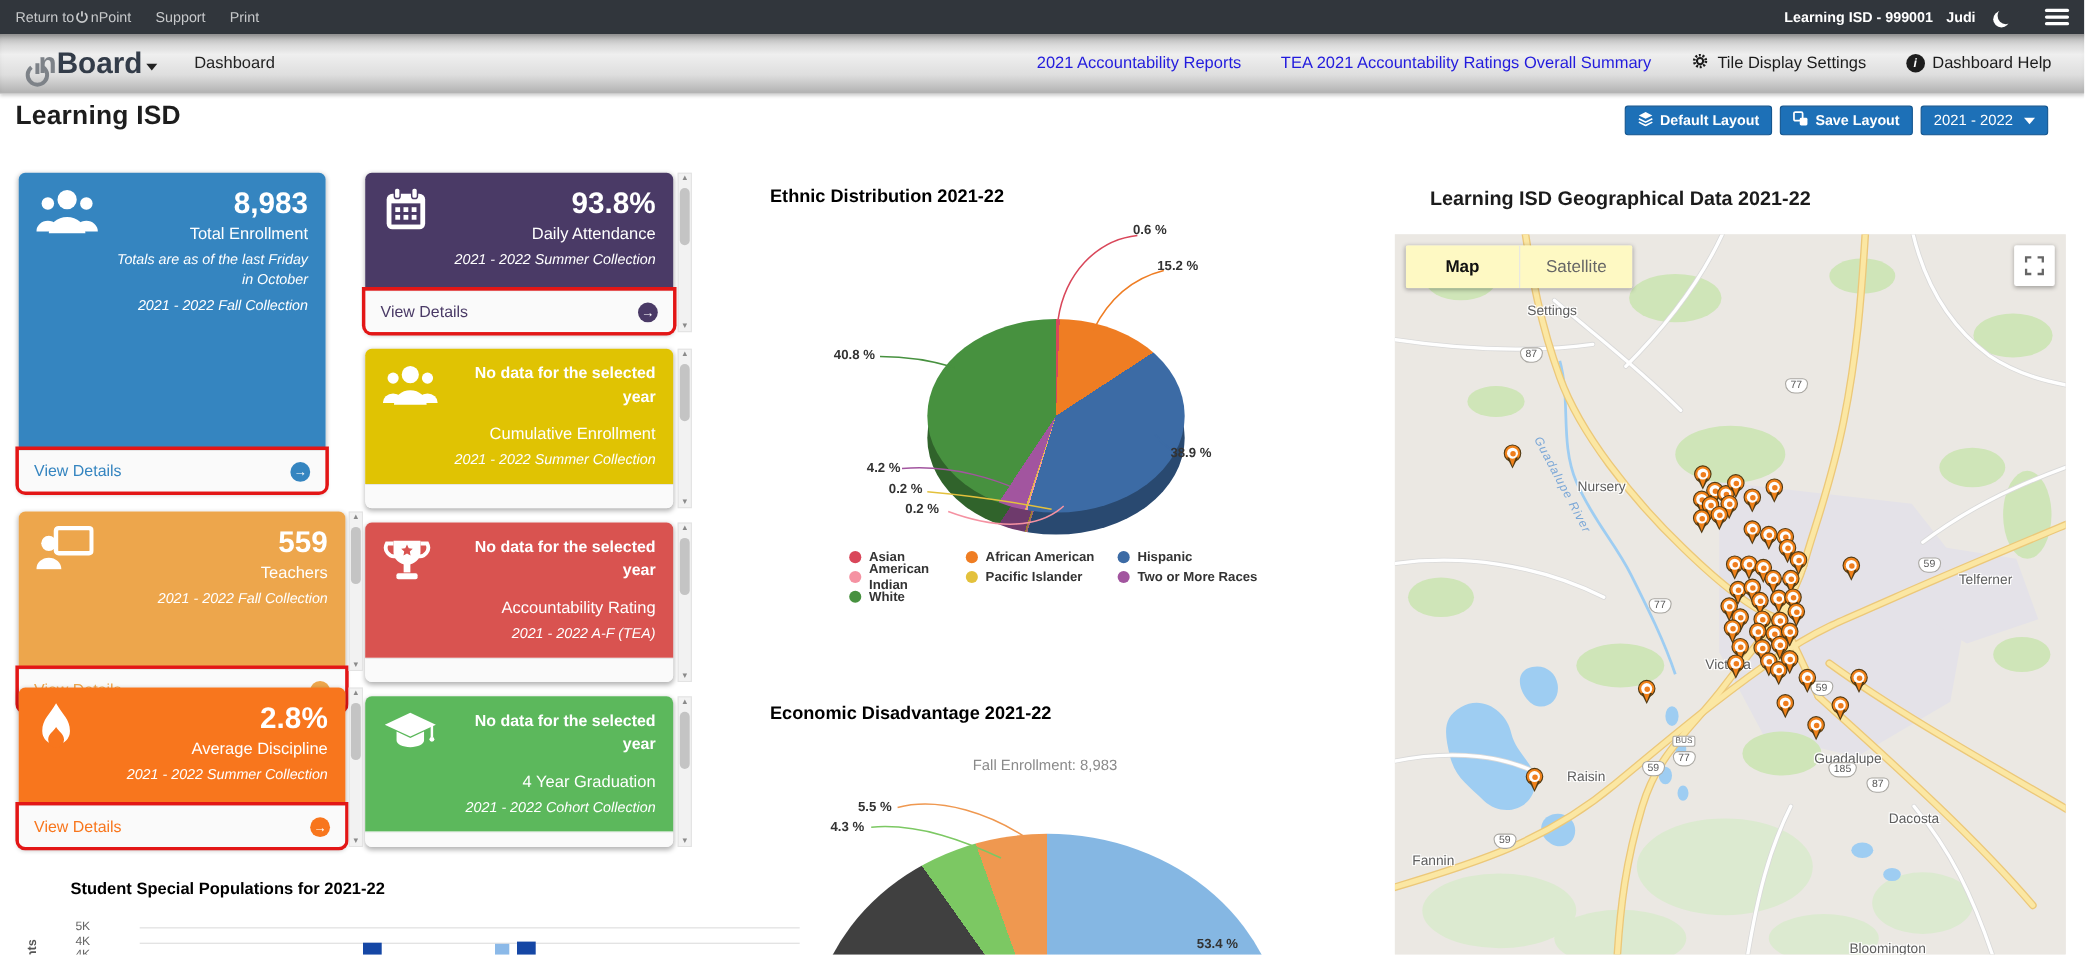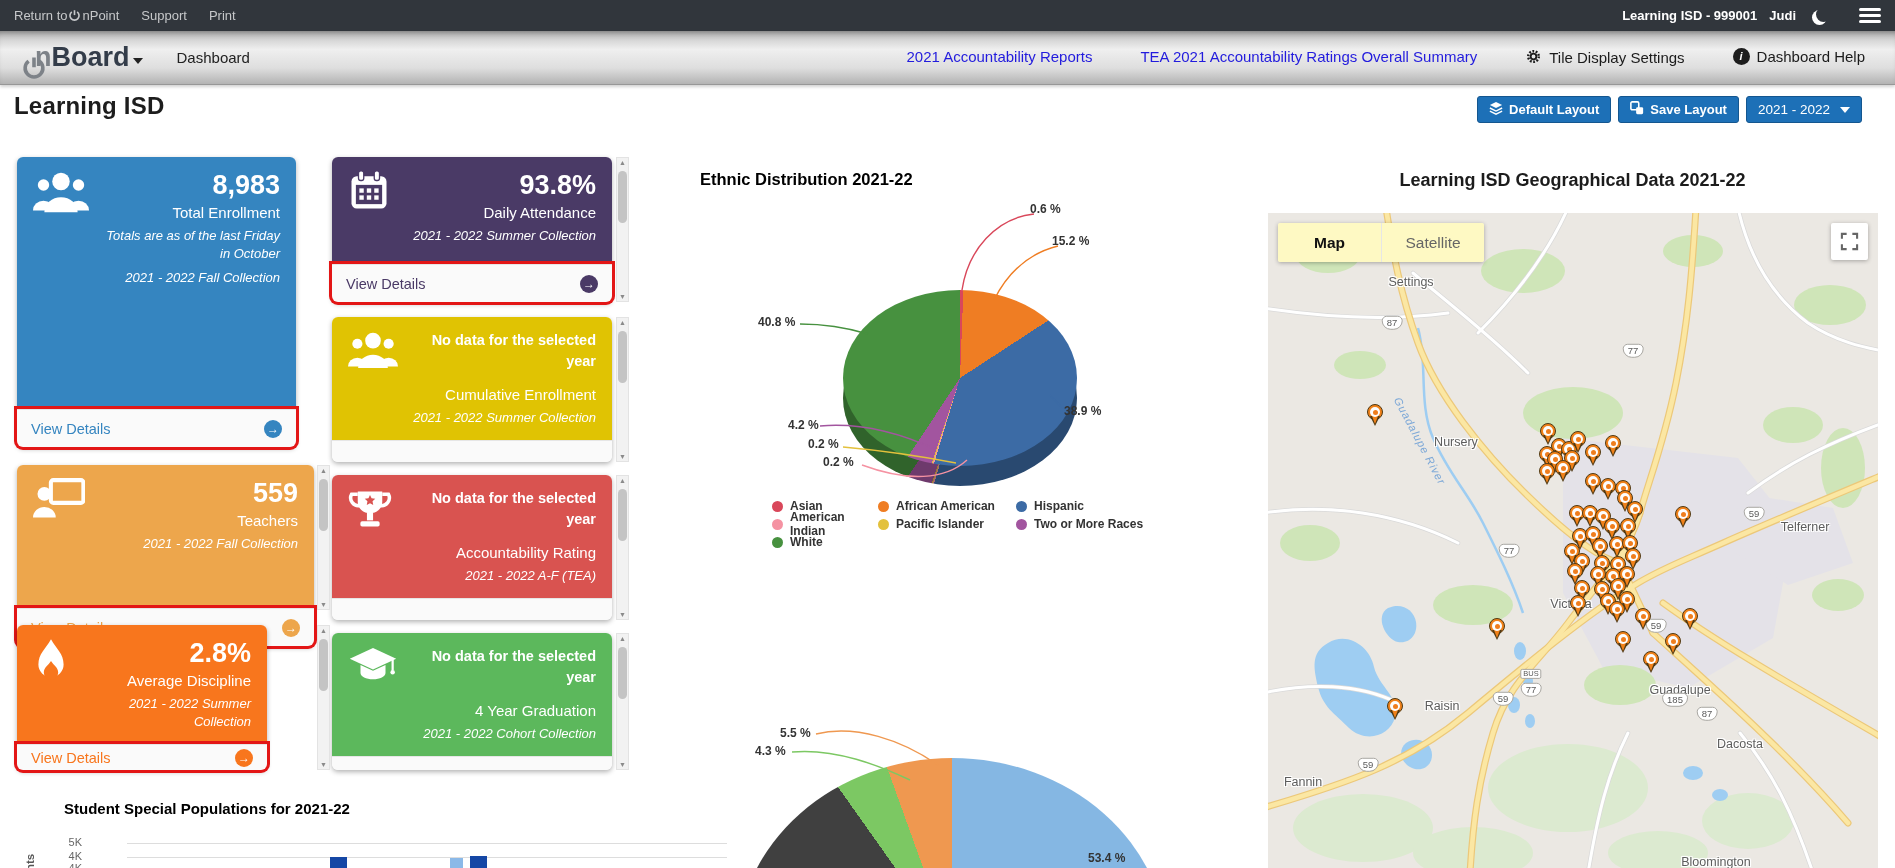--- a/index.html
+++ b/index.html
@@ -16,21 +16,21 @@
   .burger{display:inline-block;width:22px;cursor:pointer;margin-left:10px}
   .burger i{display:block;height:3px;background:#fff;border-radius:2px;margin:3px 0}
 
   
   .navbar{position:absolute;left:0;top:31px;width:1895px;height:54px;background:linear-gradient(#bfbfbf,#efefef 35%,#dedede 70%,#b3b3b3);border-bottom:1px solid #979797;box-shadow:inset 0 7px 9px -7px rgba(0,0,0,.55),0 2px 3px rgba(0,0,0,.18);display:flex;align-items:center;padding:0 30px 0 22px}
   .logo{display:flex;align-items:baseline;font-weight:bold;font-size:27px;cursor:pointer;position:relative}
   .logo .gray{color:#7d8288}
   .logo .dark{color:#333c49;position:relative}
   .logo .caret{width:0;height:0;border:5px solid transparent;border-top:6px solid #222;margin-left:3px;transform:translateY(3px)}
   .nav-dash{font-size:15px;color:#222;margin-left:34px;cursor:pointer}
-  .nav-right{margin-left:auto;display:flex;align-items:flex-start;gap:48px;font-size:15px}
+  .nav-right{margin-left:auto;display:flex;align-items:center;gap:36px;font-size:15px}
   .nav-link{color:#221bdd;text-decoration:none;cursor:pointer}
   .nav-tool{color:#1b1b1b;display:flex;align-items:center;gap:7px;cursor:pointer}
   .info-badge{width:17px;height:17px;border-radius:50%;background:#1d1d1d;color:#fff;font-size:11px;font-weight:bold;font-style:italic;display:inline-flex;align-items:center;justify-content:center}
 
   
   .page-title{position:absolute;left:14px;top:92px;font-size:24px;font-weight:bold;color:#1d1d1d;letter-spacing:.2px}
   .hdr-btns{position:absolute;right:33px;top:96px;display:flex;gap:7px;align-items:center}
   .btn{background:#1d70b7;color:#fff;font-size:13px;font-weight:bold;border:1px solid #14568f;border-radius:3px;height:27px;display:flex;align-items:center;gap:6px;padding:0 11px;cursor:pointer}
   .btn .caret{width:0;height:0;border:5px solid transparent;border-top:6px solid #fff;transform:translateY(3px);margin-left:4px}
   .btn.year{font-weight:normal;font-size:13.5px}
@@ -88,21 +88,21 @@
   .pin{position:absolute;width:16px;height:16px;margin:-22px 0 0 -8px;background:#f08119;border:1.5px solid #503a14;border-radius:50%;z-index:3}
   .pin::before{content:"";position:absolute;left:50%;top:11px;transform:translateX(-50%);border:5px solid transparent;border-top:10px solid #503a14;z-index:0}
   .pin::after{content:"";position:absolute;left:50%;top:10.5px;transform:translateX(-50%);border:3.8px solid transparent;border-top:8px solid #f08119;z-index:2}
   .pin i{position:absolute;inset:2px;background:#fdfdfd;border-radius:50%;z-index:3}
   .pin i::after{content:"";position:absolute;inset:2.5px;background:#ef7d1d;border-radius:50%}
   .map-ctl{position:absolute;left:10px;top:10px;display:flex;z-index:5;box-shadow:0 1px 4px rgba(0,0,0,.3);border-radius:2px;overflow:hidden}
   .map-ctl .mbtn{width:103px;height:39px;background:#fef9c3;font-size:15.5px;display:flex;align-items:center;justify-content:center;cursor:pointer}
   .map-ctl .mbtn.on{font-weight:bold;color:#111}
   .map-ctl .mbtn.off{color:#666;border-left:1px solid #e6e6e6}
   .fs-btn{position:absolute;right:10px;top:10px;width:37px;height:37px;background:#fff;border-radius:2px;z-index:5;box-shadow:0 1px 4px rgba(0,0,0,.3);display:flex;align-items:center;justify-content:center;cursor:pointer}
-  .map-title{position:absolute;left:1300px;top:170px;width:545px;text-align:center;font-size:18px;font-weight:bold;color:#1c1c1c}
+  .map-title{position:absolute;left:1300px;top:170px;width:545px;font-size:18px;font-weight:bold;color:#1c1c1c}
 </style>
 </head>
 <body>
 
 <div id="app">
 
   <div class="topbar">
     <a>
         <span>Return to </span>
         <span class="pwr">
@@ -291,21 +291,21 @@
         </span>
       <div class="tile-text">
         <div class="tile-nodata">No data for the selected year</div>
         <div class="tile-label">Accountability Rating</div>
         <div class="tile-note">2021 - 2022 A-F (TEA)</div>
       </div>
     </div>
     <div class="tile-footer"></div>
   </div>
 
-  <div class="tile t-dorange" style="left:17px;top:625px;width:250px;height:145px">
+  <div class="tile t-dorange" style="left:17px;top:625px;width:297px;height:145px">
     <div class="tile-body">
       <span class="tile-icon">
           <svg width="36" height="44" viewBox="0 0 40 48">
             <path d="M20 1C14 12 6 17 6 29a14 14 0 0 0 28 0C34 17 26 12 20 1Z" fill="#fff"></path>
             <path d="M20 46a8 8 0 0 1-8-8c0-6 5-8 8-13 3 5 8 7 8 13a8 8 0 0 1-8 8z" fill="#f8761d"></path>
           </svg>
         </span>
       <div class="tile-text">
         <div class="tile-value">2.8%</div>
         <div class="tile-label">Average Discipline</div>
@@ -399,20 +399,22 @@
     <span class="leg-item">
         <span class="leg-dot" style="background:#a2559f"></span>
         <span>Two or More Races</span>
       </span>
     <span class="leg-item">
         <span class="leg-dot" style="background:#47913f"></span>
         <span>White</span>
       </span>
   </div>
 
+  <div class="chart-title" style="left:700px;top:640px;width:500px">Economic Disadvantage 2021-22</div>
+  <div class="chart-sub" style="left:700px;top:688px;width:500px">Fall Enrollment: 8,983</div>
   <div class="pie pie-eco" style="left:737px;top:758px;width:430px;height:380px"></div>
   <svg class="leader" style="left:640px;top:710px" width="560" height="158">
     <path d="M176,24 C215,14 262,30 298,55" fill="none" stroke="#ef9850" stroke-width="1.4"></path>
     <path d="M152,42 C196,38 240,56 270,70" fill="none" stroke="#7cc863" stroke-width="1.4"></path>
     <path d="M442,148 C455,144 466,144 476,147" fill="none" stroke="#85b7e3" stroke-width="1.4"></path>
   </svg>
   <span class="pie-lbl" style="left:780px;top:726px">5.5 %</span>
   <span class="pie-lbl" style="left:755px;top:744px">4.3 %</span>
   <span class="pie-lbl" style="left:1088px;top:851px">53.4 %</span>
 

